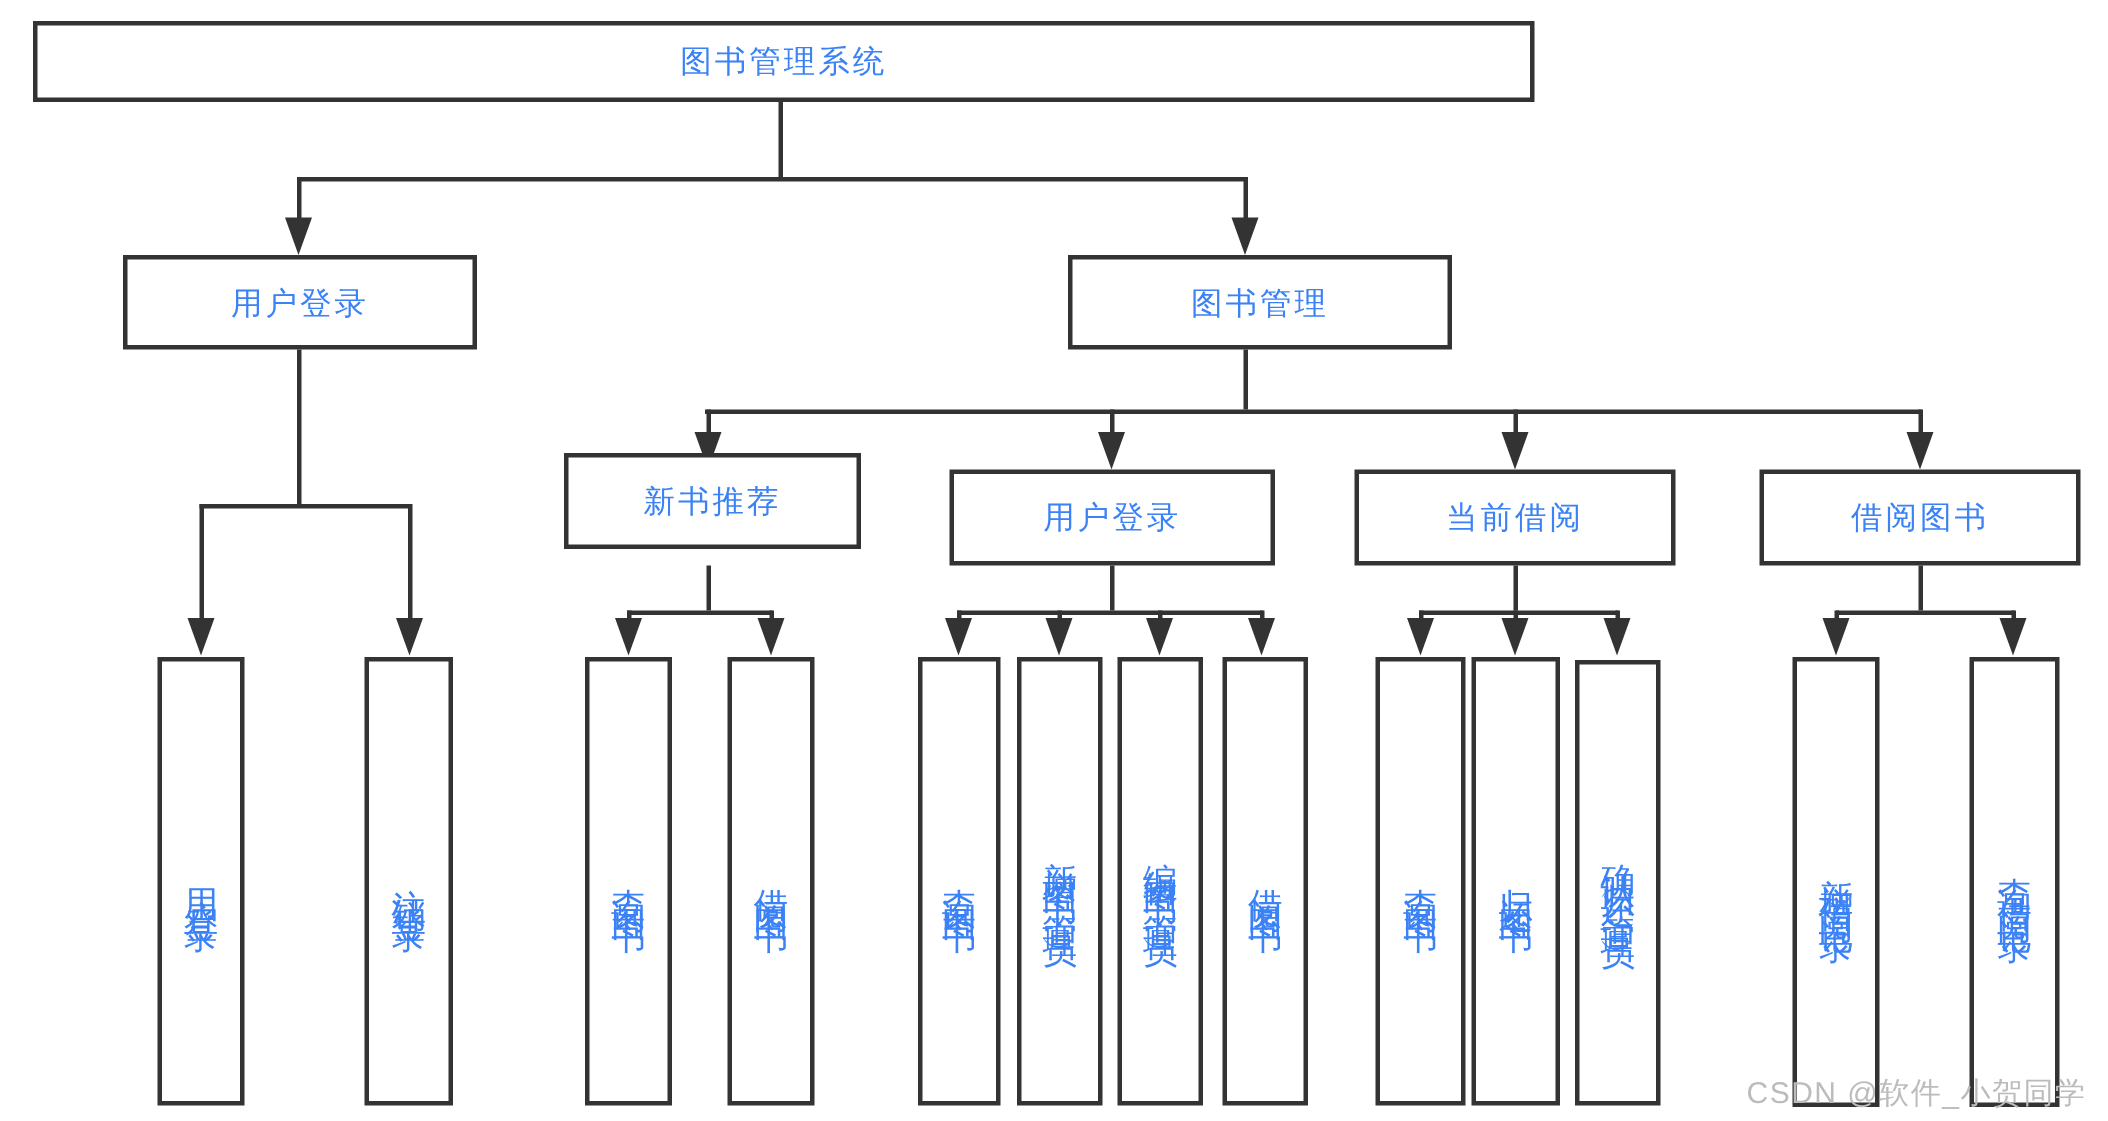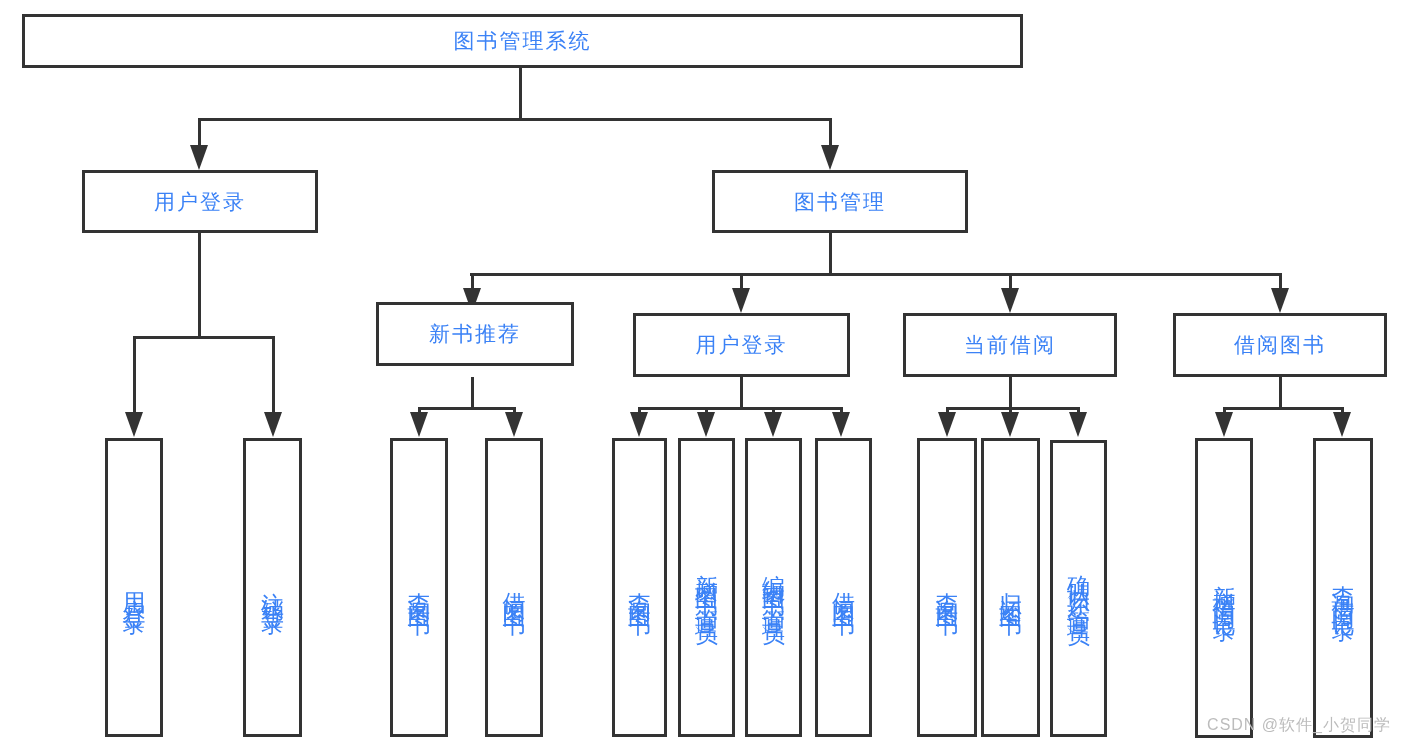--- a/index.html
+++ b/index.html
@@ -47,21 +47,21 @@
     width: 0;
     height: 0;
     border-left: 9px solid transparent;
     border-right: 9px solid transparent;
     border-top: 25px solid #333333;
   }
   #watermark {
     position: absolute;
     top: 715px;
     right: 14px;
-    font-size: 16px;
+    font-size: 20px;
     color: #bcbcbc;
     letter-spacing: 1px;
     white-space: nowrap;
     z-index: 5;
   }
 </style>
 </head>
 <body>
 
 <div id="stage">

